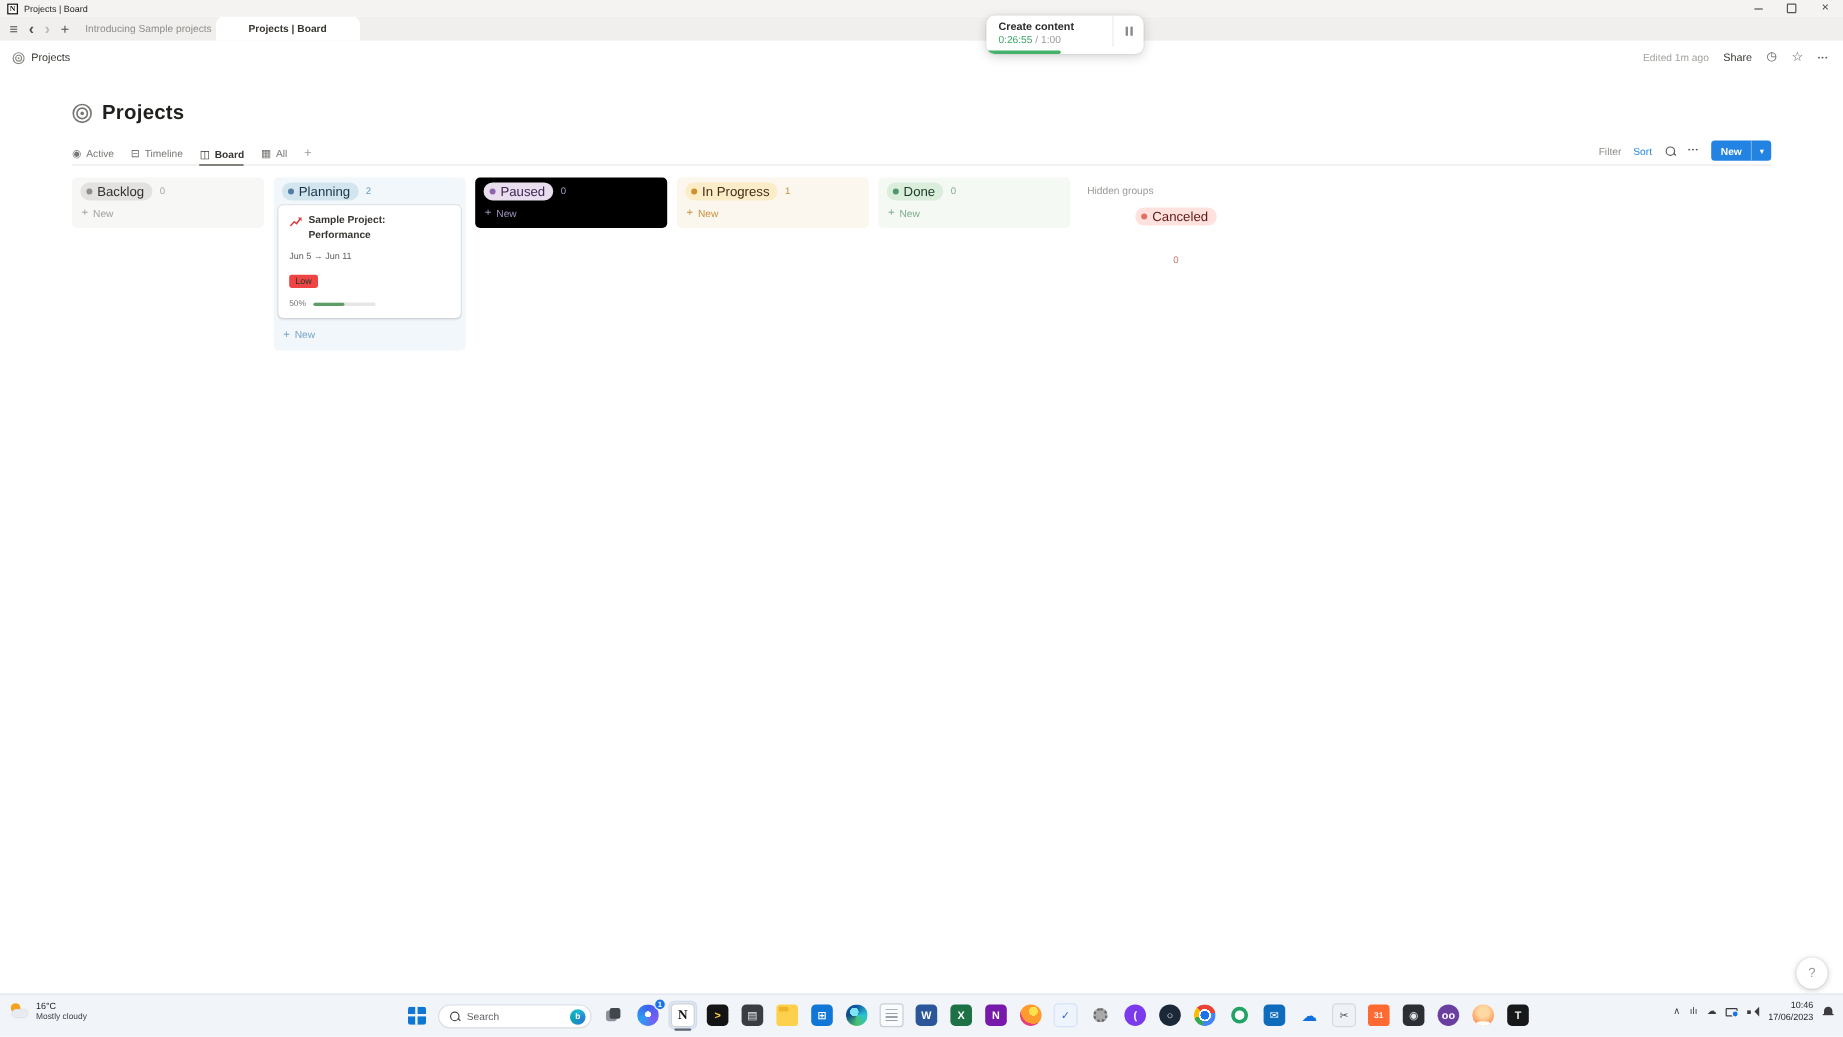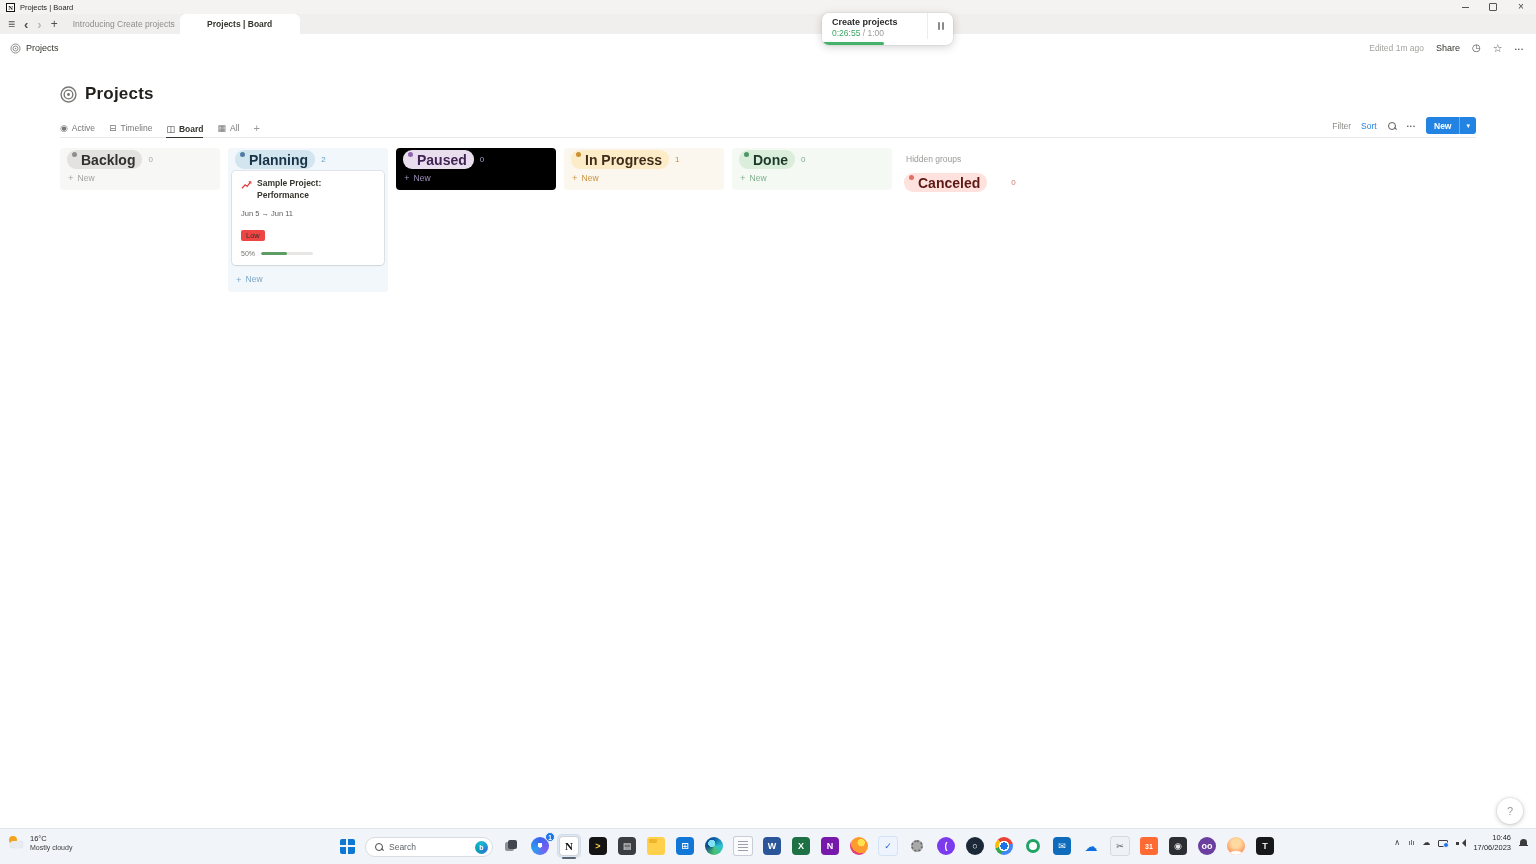--- a/index.html
+++ b/index.html
@@ -66,39 +66,39 @@
   .mag::after { content:""; position:absolute; left:7px; top:7px; width:3px; height:1.2px; background:#5f5e5b; transform:rotate(45deg); }
   .tool-more { font-size:6px; letter-spacing:1px; color:#5f5e5b; cursor:pointer; }
   .newbtn { display:flex; align-items:center; border-radius:3px; overflow:hidden; cursor:pointer; height:17px; }
   .newbtn .nb-label { color:#fff; font-size:8.5px; font-weight:bold; padding:0 8px; display:flex; align-items:center; height:100%; }
   .newbtn .nb-dd { color:#fff; font-size:7px; padding:0 6px; border-left:1px solid rgba(255,255,255,.35); height:100%; display:flex; align-items:center; }
 
   
   .board { display:flex; align-items:flex-start; gap:8px; margin:10px 0 0 60px; }
   .col { width:160px; border-radius:4px; padding:3px 4px 2px; }
   .col-head { display:flex; align-items:center; gap:6px; padding:2px 3px; height:17px; }
-  .gpill { display:inline-flex; align-items:flex-start; gap:4px; padding:1.5px 7px 1.5px 5px; border-radius:9px; font-size:14px; font-weight:bold; cursor:pointer; }
+  .gpill { display:inline-flex; align-items:center; gap:4px; padding:1.5px 7px 1.5px 5px; border-radius:9px; font-size:11px; font-weight:normal; cursor:pointer; }
   .gdot { width:5px; height:5px; border-radius:50%; display:inline-block; }
   .gcount { font-size:8px; }
   .card { background:#fff; border-radius:4px; box-shadow:0 0 0 1px rgba(15,15,15,.07), 0 1px 2px rgba(15,15,15,.08); padding:7px 9px 8px; margin:3px 0 5px; cursor:pointer; }
   .trow { display:flex; align-items:flex-start; gap:5px; }
   .cicon { flex:0 0 auto; margin-top:1px; line-height:0; }
   .ctitle { font-size:8.5px; font-weight:bold; color:#37352f; line-height:1.4; }
   .cdates { font-size:7.5px; color:#5f5e5b; margin-top:7px; }
   .ctag { margin-top:6px; }
   .ctag span { display:inline-block; font-size:7.5px; padding:1px 5px; border-radius:2px; }
   .cprog { display:flex; align-items:center; gap:6px; margin-top:8px; }
   .plabel { font-size:7px; color:#73726e; }
   .ptrack { width:52px; height:3px; background:#e7e6e4; border-radius:2px; overflow:hidden; }
   .pfill { height:100%; background:#5f9d67; border-radius:2px; }
   .newrow { display:flex; align-items:center; gap:4px; padding:4px 4px 5px; font-size:8.5px; cursor:pointer; }
   .newrow .plus::before { content:"+"; font-size:9.5px; }
   .hidden-col { width:160px; padding:6px 4px 0; }
   .hlabel { font-size:8.5px; color:#9b9a97; margin:0 0 9px 2px; }
-  .hrow { display:flex; align-items:center; gap:24px; }
+  .hrow { display:flex; align-items:center; gap:24px;flex-direction:column; }
 
   .help-fab { position:absolute; right:13px; bottom:40px; width:26px; height:26px; border-radius:50%; background:#fff; box-shadow:0 1px 5px rgba(0,0,0,.22), 0 0 0 1px rgba(0,0,0,.04); display:flex; align-items:center; justify-content:center; font-size:11px; color:#9b9a97; cursor:pointer; }
 
   
   .taskbar { position:absolute; left:0; bottom:0; width:1536px; height:36px; background:#f1f5fa; border-top:1px solid #e0e5eb; display:flex; align-items:center; }
   .wx { position:absolute; left:8px; top:0; height:28px; display:flex; align-items:center; gap:5px; cursor:pointer; }
   .wx-icon { position:relative; width:17px; height:14px; }
   .wx-icon::before { content:""; position:absolute; left:1px; top:0; width:8px; height:8px; border-radius:50%; background:#f6a21c; }
   .wx-icon::after { content:""; position:absolute; left:2px; top:5px; width:13px; height:7px; border-radius:5px; background:#e8ecf1; box-shadow:0 0 1px #b9c0c9; }
   .wx-temp { font-size:7.5px; color:#1f1f1f; line-height:1.3; }
@@ -163,21 +163,21 @@
 </div>
 
 <div class="tabbar">
   <div class="nav-ctl">
     <span class="nicon ham"></span>
     <span class="nicon back"></span>
     <span class="nicon fwd"></span>
     <span class="nicon plus"></span>
   </div>
   <div class="tabs" id="tabs">
-      <div class="tab">Introducing Create projects</div>
+      <div class="tab">Introducing Sample projects</div>
       <div class="tab active">Projects | Board</div>
     </div>
 </div>
 
 <div class="crumbbar">
   <div class="crumb-left">
     <svg width="11" height="11" viewBox="0 0 16 16">
         <circle cx="8" cy="8" r="6.6" fill="none" stroke="#8a8983" stroke-width="1.4"></circle>
         <circle cx="8" cy="8" r="3.6" fill="none" stroke="#8a8983" stroke-width="1.4"></circle>
         <circle cx="8" cy="8" r="1.2" fill="#8a8983"></circle>
@@ -187,21 +187,21 @@
   <div class="crumb-right">
     <span class="edited">Edited 1m ago</span>
     <span class="share">Share</span>
     <span class="hicon history"></span>
     <span class="hicon star"></span>
     <span class="hicon more"></span>
   </div>
 </div>
 
 <div class="timer">
-  <div class="timer-title">Create projects</div>
+  <div class="timer-title">Create content</div>
   <div class="timer-times">
     <span class="t-elapsed">0:26:55</span>
     <span class="t-sep">/</span>
     <span class="t-total">1:00</span>
   </div>
   <div class="timer-pause">
       <i></i>
       <i></i>
     </div>
   <div class="timer-fill" id="timer-fill" style="width: 47%; background: rgb(69, 178, 107);"></div>

